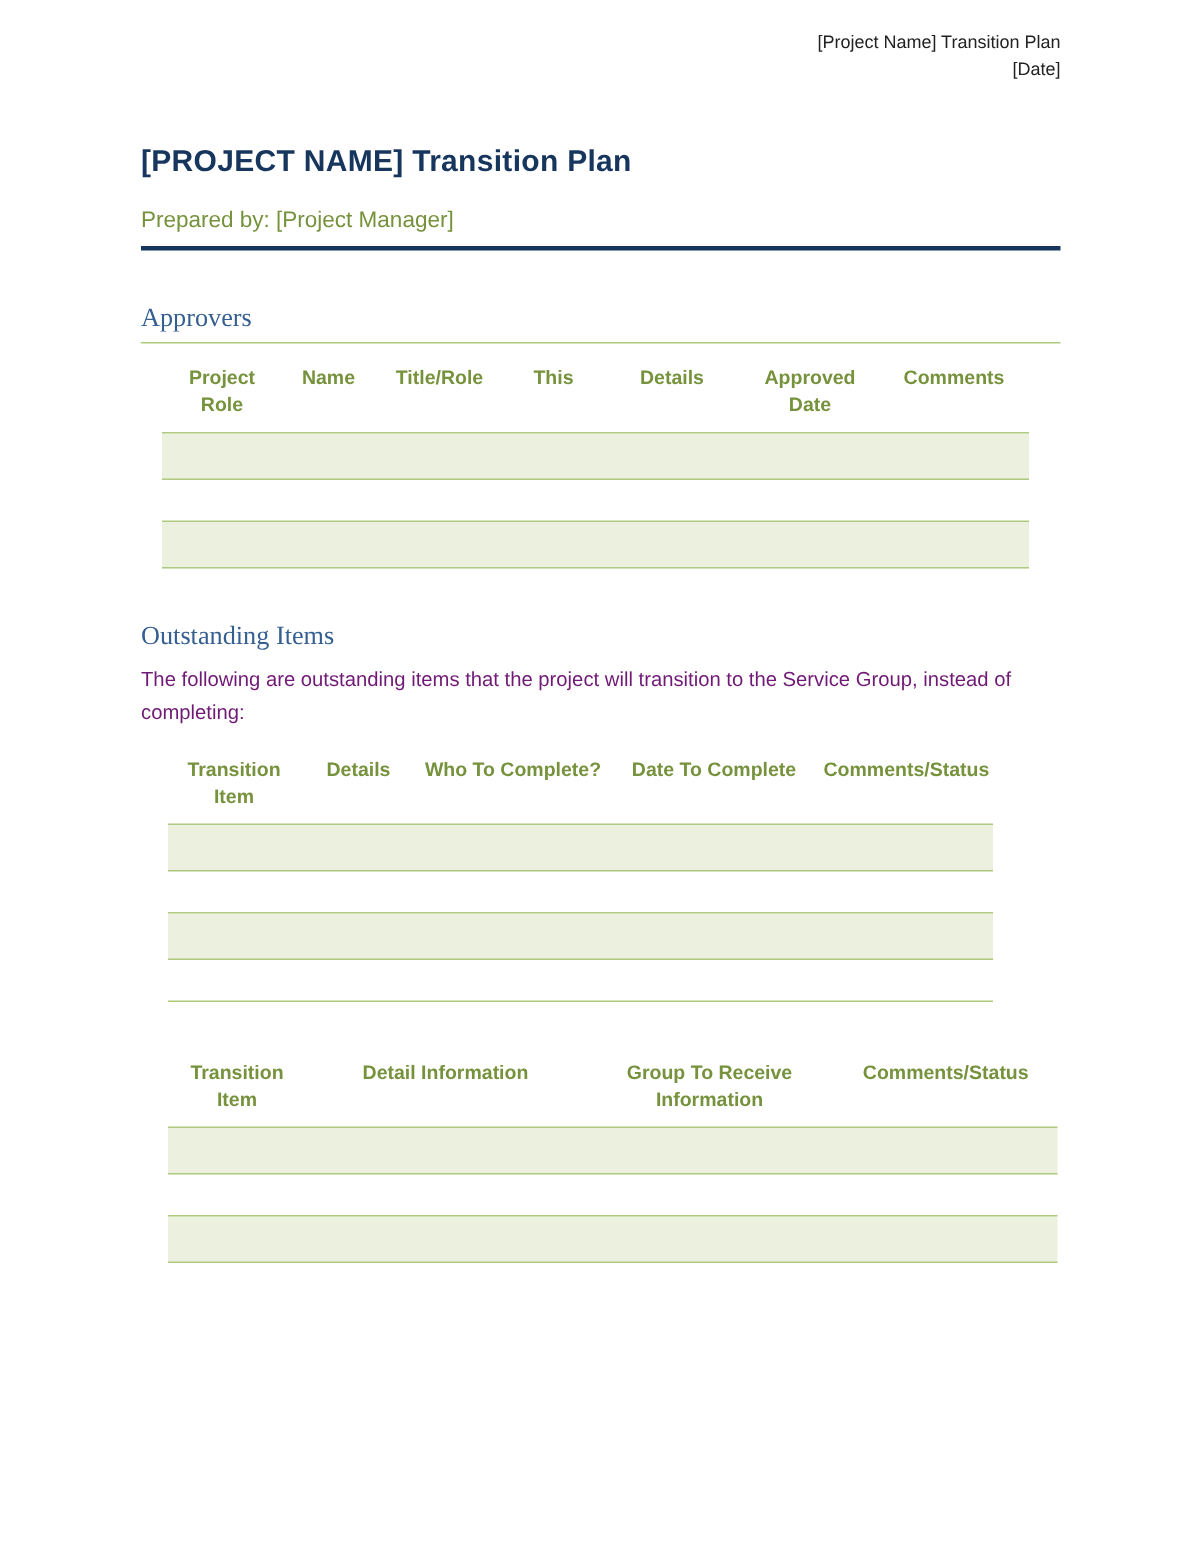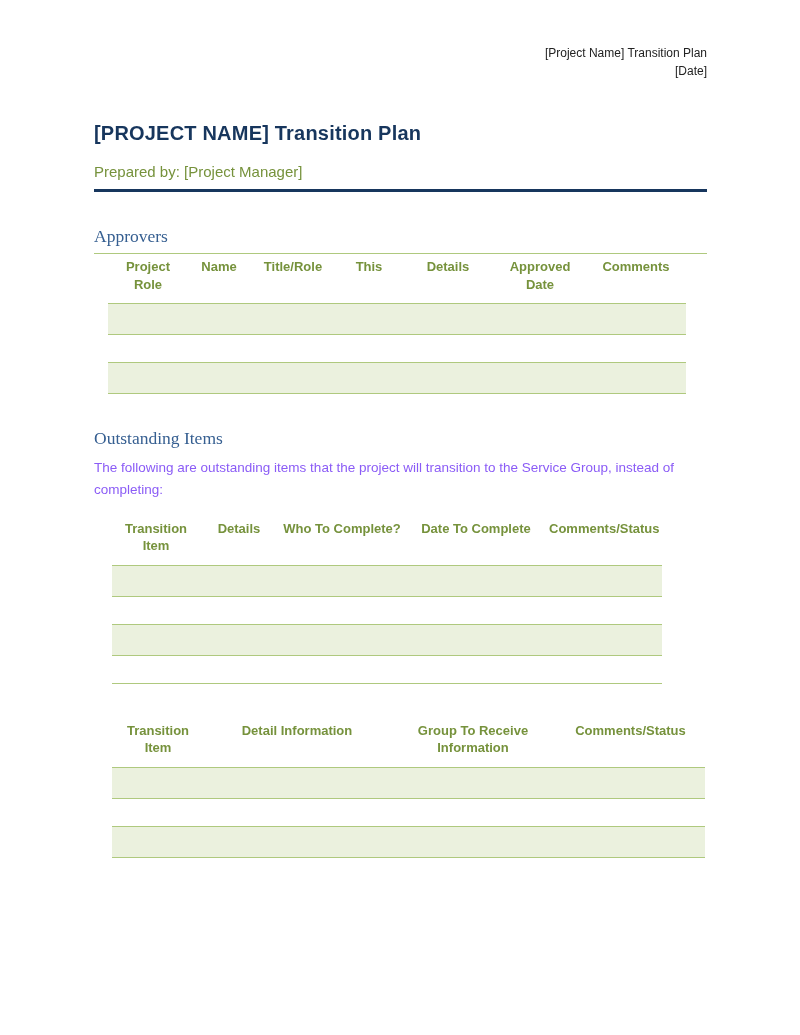--- a/index.html
+++ b/index.html
@@ -5,21 +5,21 @@
   * { box-sizing: border-box; }
   html, body { margin: 0; padding: 0; }
   body {
     width: 800px;
     height: 1035px;
     background: #ffffff;
     font-family: "Liberation Sans", sans-serif;
     color: #1a1a1a;
     overflow: hidden;
   }
-  .page { padding: 44px 93px 0 94px; }
+  .page { padding: 19px 93px 0 94px; }
 
   
   .doc-header {
     text-align: right;
     font-size: 12px;
     color: #222222;
     line-height: 1.5;
   }
 
   
@@ -52,28 +52,29 @@
   .sec { margin-top: 34px; }
   .sec-approvers .section-heading {
     padding-bottom: 6px;
     border-bottom: 1px solid #AFC97E;
   }
 
   .intro {
     margin-top: 8px;
     font-size: 13.5px;
     line-height: 1.65;
-    color: #8b5cf6;
+    color: #701a75;
     max-width: 618px;
   }
 
   
   table.tbl {
     border-collapse: collapse;
     table-layout: fixed;
+    margin-top: 10px;
   }
   .tbl-approvers { width: 578px; margin-left: 14px; }
   .tbl-outstanding { width: 550px; margin-left: 18px; margin-top: 14px; }
   .tbl-service { width: 593px; margin-left: 18px; margin-top: 14px; }
 
   table.tbl th {
     font-size: 13px;
     font-weight: bold;
     color: #76923C;
     text-align: center;

